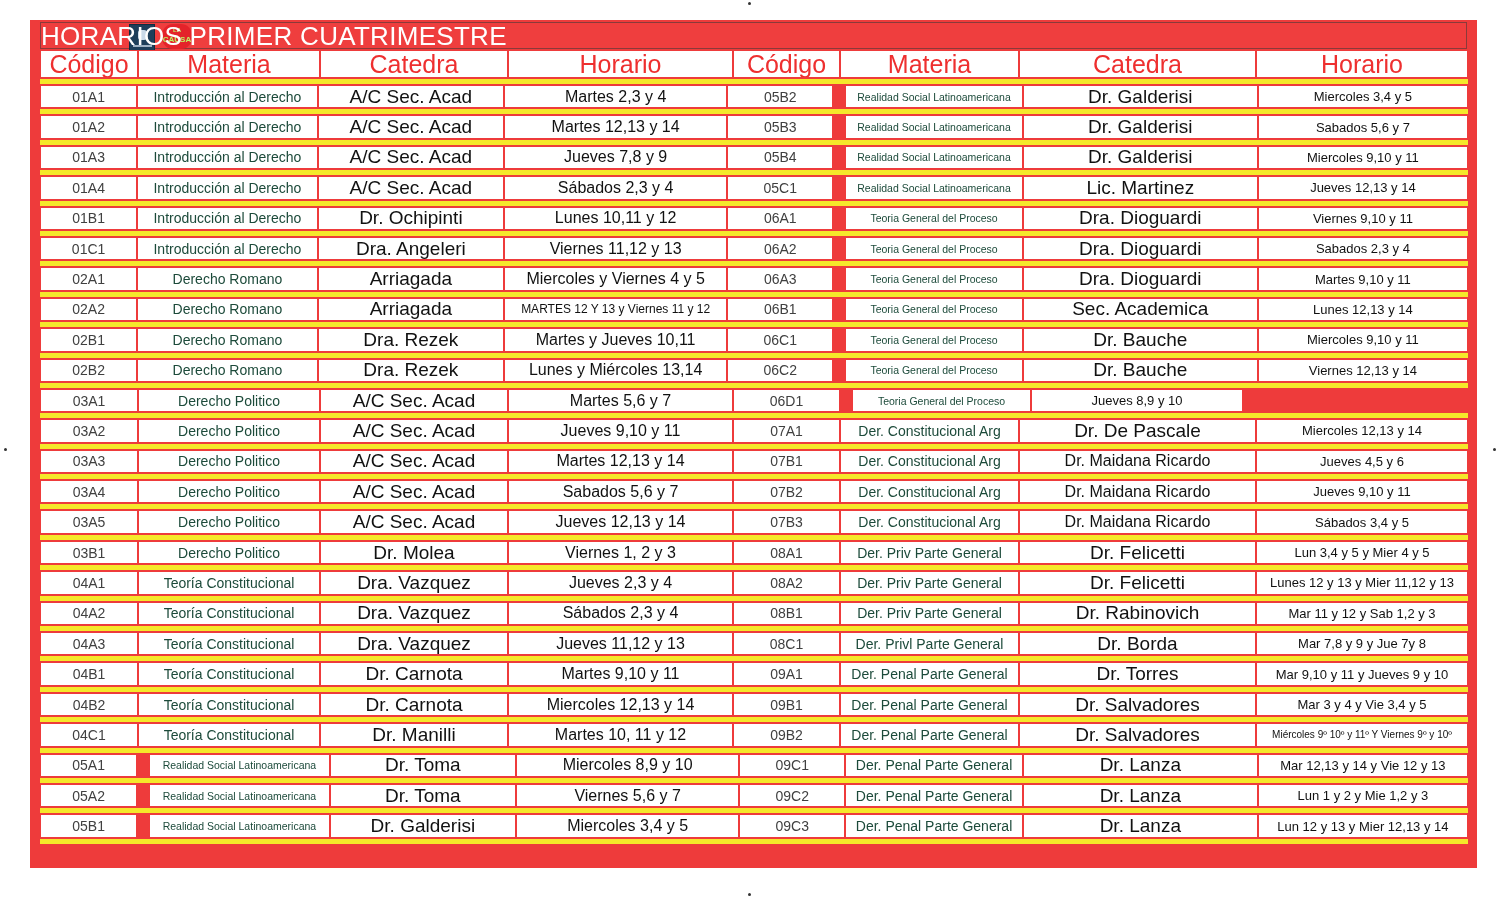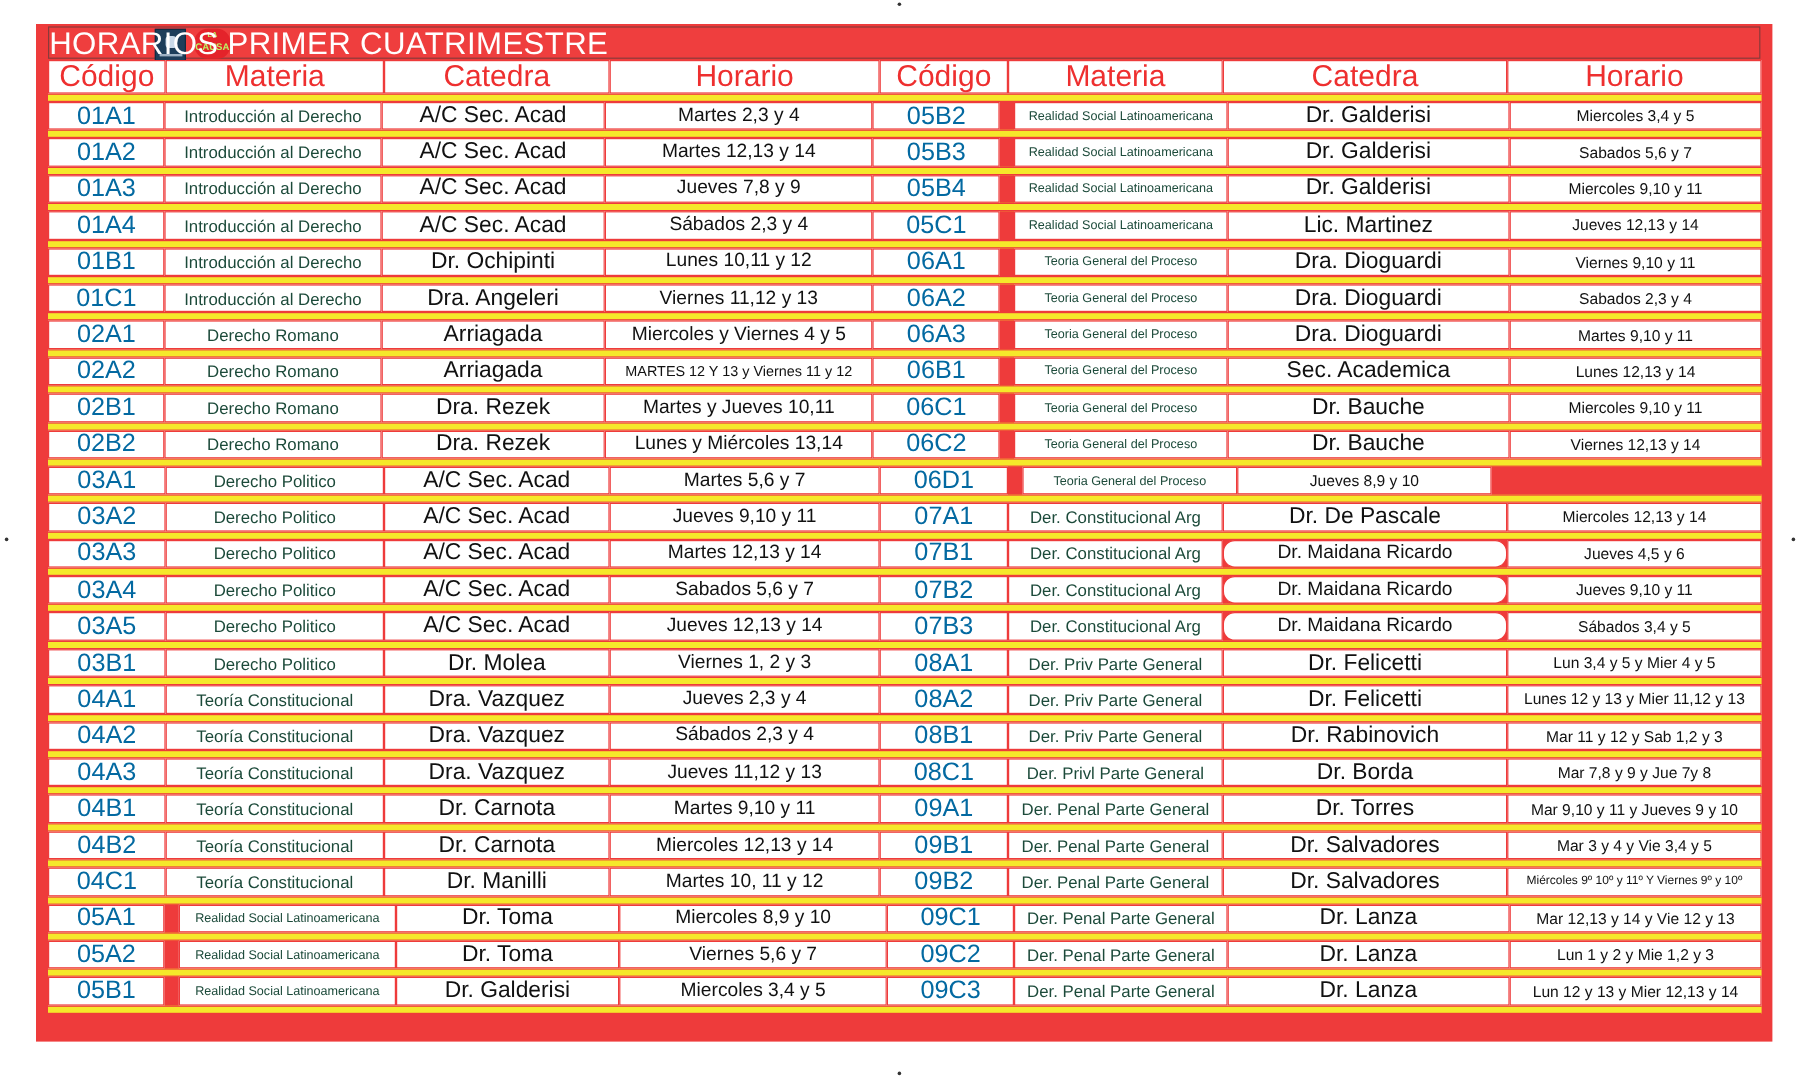--- a/index.html
+++ b/index.html
@@ -22,25 +22,25 @@
   .sep { height:5px; background:#f5e82a; border-top:1.5px solid #ee3b3b; border-bottom:1.5px solid #ee3b3b; box-sizing:content-box; }
   .data-row { height:23.4px; }
   .c-code { width:98px; }
   .c-mat { width:182px; }
   .c-cat { width:188px; }
   .c-hor { width:225px; }
   .c-code2 { width:107px; }
   .c-mat2 { width:179px; }
   .c-cat2 { width:237px; }
   .c-hor2 { width:212px; }
-  .code { font-size:21px; color:#0369a1; }
+  .code { font-size:14px; color:#404040; }
   .mat { font-size:14px; color:#1c4a3a; }
   .mat.small { font-size:10.5px;margin-left:12px; }
   .cat { font-size:19px; color:#111; }
-  .cat.sm { font-size:16px;border-radius:10px; }
+  .cat.sm { font-size:16px; }
   .hor { font-size:16px; color:#111; }
   .hor.small { font-size:12px; }
   .hor2 { font-size:13px; color:#111; }
   .hor2.xs { font-size:10px; }
 </style>
 </head>
 <body>
 
 <span class="mark" style="left:748px;top:2px"></span>
 <span class="mark" style="left:4px;top:448px"></span>

